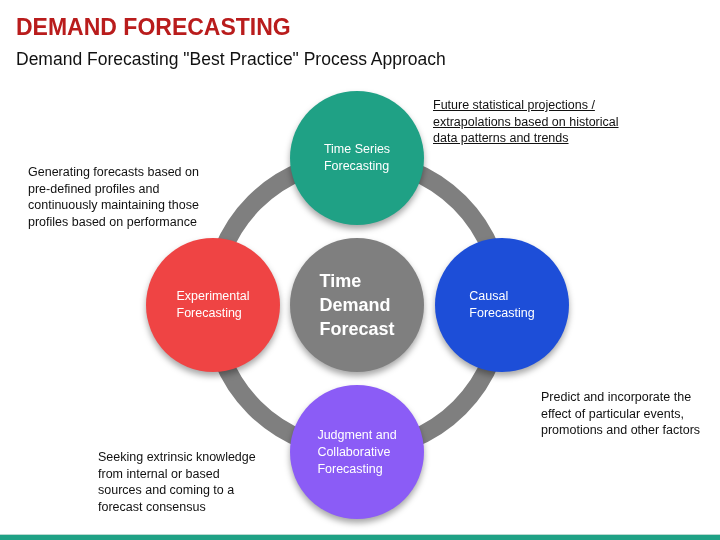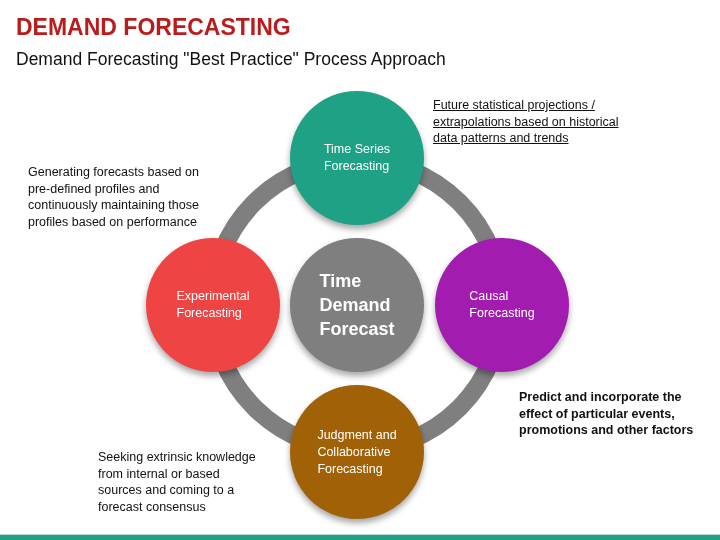--- a/index.html
+++ b/index.html
@@ -47,40 +47,40 @@
   <span>Time
 Demand
 Forecast</span>
 </div>
 
 <div class="circle node" style="left: 290px; top: 91px; width: 134px; height: 134px; background: rgb(31, 161, 133);">
   <span>Time Series
 Forecasting</span>
 </div>
 
-<div class="circle node" style="left: 435px; top: 238px; width: 134px; height: 134px; background: #a21caf;">
+<div class="circle node" style="left: 435px; top: 238px; width: 134px; height: 134px; background: #1d4ed8;">
   <span>Causal
 Forecasting</span>
 </div>
 
-<div class="circle node" style="left: 290px; top: 385px; width: 134px; height: 134px; background: #a16207;">
+<div class="circle node" style="left: 290px; top: 385px; width: 134px; height: 134px; background: #8b5cf6;">
   <span>Judgment and
 Collaborative
 Forecasting</span>
 </div>
 
 <div class="circle node" style="left: 146px; top: 238px; width: 134px; height: 134px; background: #ef4444;">
   <span>Experimental
 Forecasting</span>
 </div>
 
 <div class="note" style="left:433px; top:97px;text-decoration:underline;">Future statistical projections /
 extrapolations based on historical
 data patterns and trends</div>
-<div class="note" style="left:519px; top:389px;font-weight:bold;">Predict and incorporate the
+<div class="note" style="left:541px; top:389px;">Predict and incorporate the
 effect of particular events,
 promotions and other factors</div>
 <div class="note" style="left:98px; top:449px;">Seeking extrinsic knowledge
 from internal or based
 sources and coming to a
 forecast consensus</div>
 <div class="note" style="left:28px; top:164px;">Generating forecasts based on
 pre-defined profiles and
 continuously maintaining those
 profiles based on performance</div>

